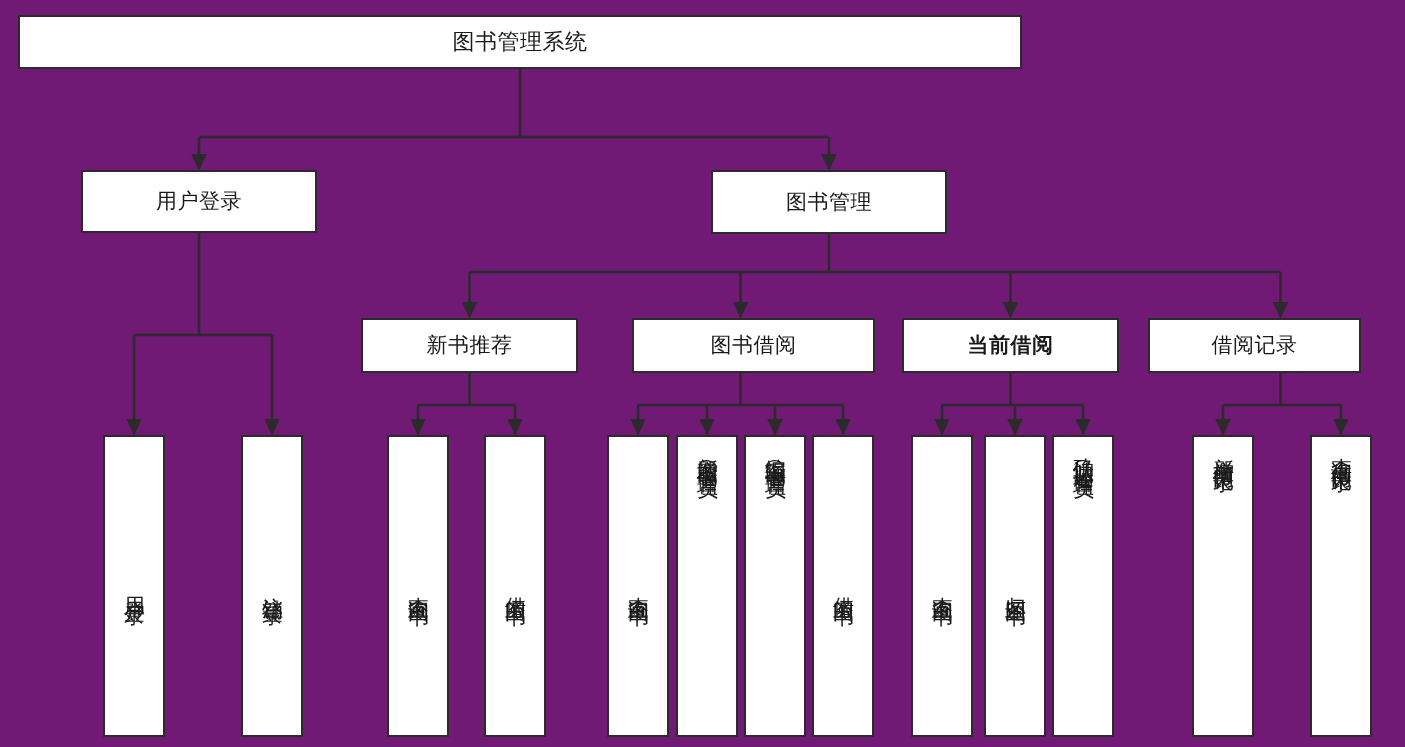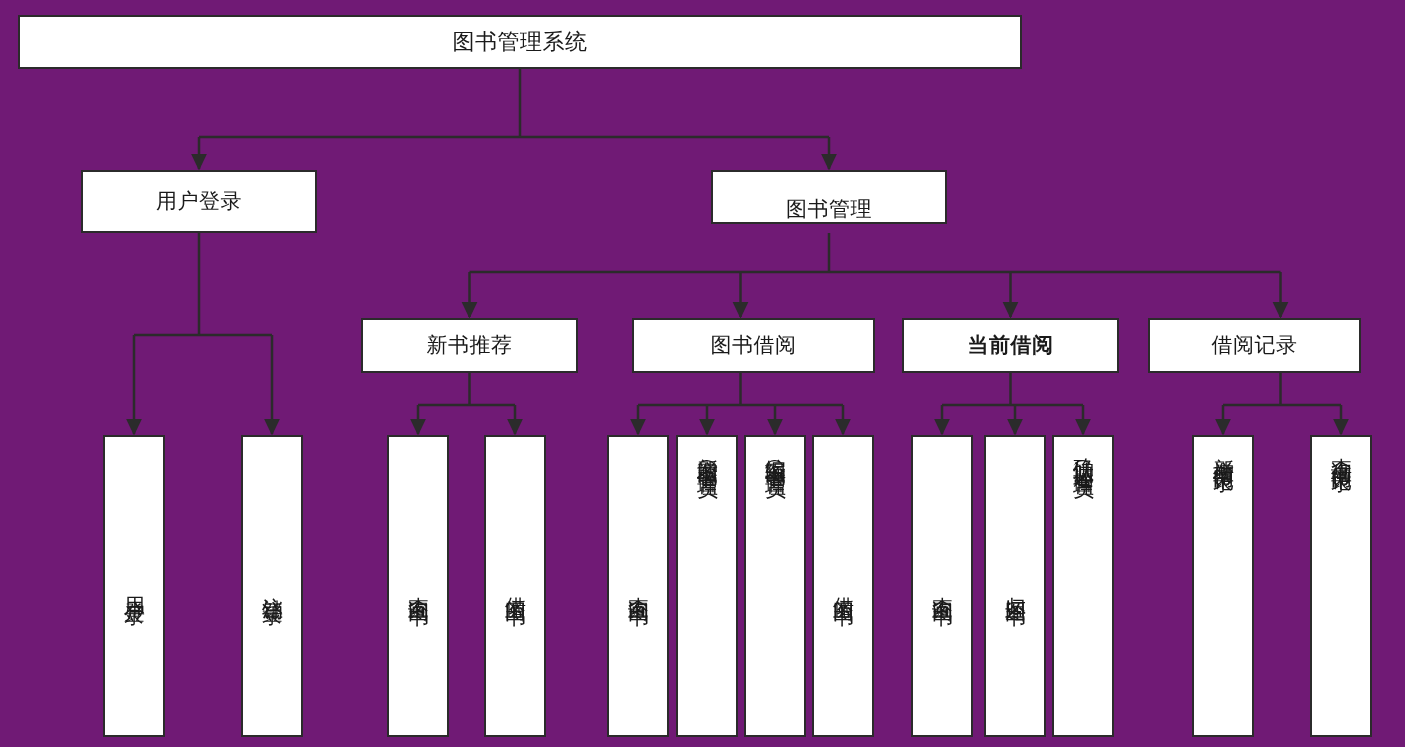--- a/index.html
+++ b/index.html
@@ -121,21 +121,21 @@
       </g>
   </svg>
 
   <div id="node-layer">
       <div class="node horiz root" style="left: 18px; top: 15px; width: 1004px; height: 54px;">
         <span class="label">图书管理系统</span>
       </div>
       <div class="node horiz" style="left: 81px; top: 170px; width: 236px; height: 63px;">
         <span class="label">用户登录</span>
       </div>
-      <div class="node horiz" style="left: 711px; top: 170px; width: 236px; height: 54px; align-items: flex-end;">
+      <div class="node horiz" style="left: 711px; top: 170px; width: 236px; height: 64px;">
         <span class="label">图书管理</span>
       </div>
       <div class="node horiz" style="left: 361px; top: 318px; width: 217px; height: 55px; justify-content: center;">
         <span class="label">新书推荐</span>
       </div>
       <div class="node horiz" style="left: 632px; top: 318px; width: 243px; height: 55px;">
         <span class="label">图书借阅</span>
       </div>
       <div class="node horiz" style="left: 902px; top: 318px; width: 217px; height: 55px; font-weight: bold;">
         <span class="label">当前借阅</span>

